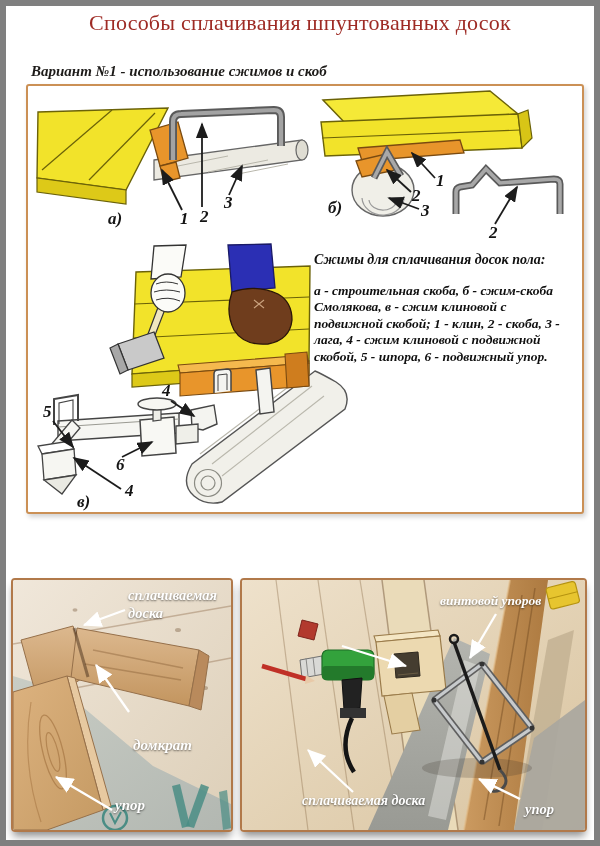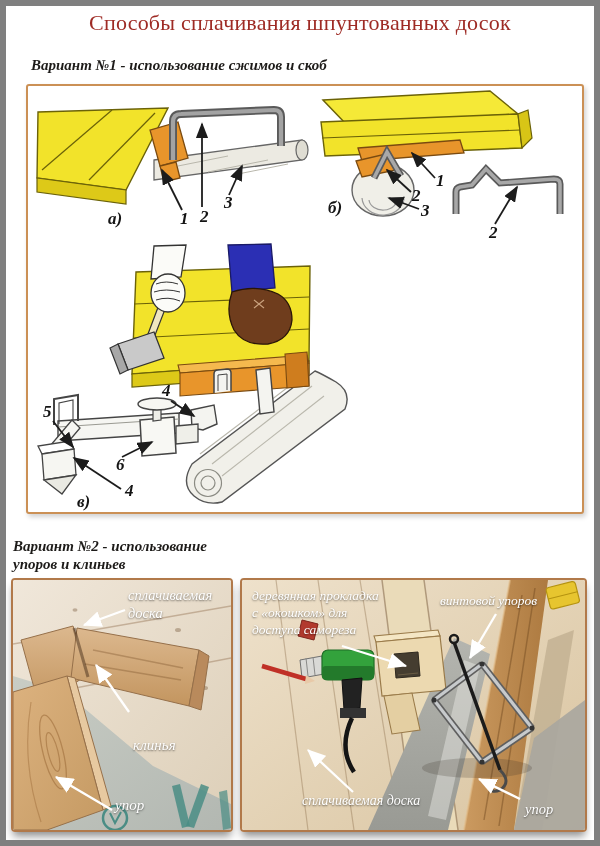--- a/index.html
+++ b/index.html
@@ -2,38 +2,38 @@
 <html style="--frame-gray: #7f7f7f; --title-red: #9e2b25; --heading-dark: #1d1b19; --panel-border: #cb9055; --photo-border: #b1794a; --board-yellow: #f2e32a; --wedge-orange: #e8952b;"><head>
 <meta charset="utf-8">
 <style>
   html,body{margin:0;padding:0;background:#ffffff;}
   .page{position:relative;width:600px;height:846px;background:#fff;overflow:hidden;
         font-family:"Liberation Serif","DejaVu Serif",serif;}
   .frame{position:absolute;inset:0;border:6px solid var(--frame-gray,#7f7f7f);pointer-events:none;z-index:60;}
   .title{position:absolute;top:10px;left:0;right:0;text-align:center;
          font-size:22px;font-weight:normal;color:var(--title-red,#9e2b25);letter-spacing:.2px;}
   .hvar{position:absolute;font-size:15px;font-weight:bold;font-style:italic;color:var(--heading-dark,#1d1b19);line-height:1.22;}
-  .h1{left:31px;top:56px;}
+  .h1{left:31px;top:62px;}
   .h2v2{left:13px;top:537px;width:220px;}
   .h2v3{left:255px;top:541px;width:330px;}
   .panel{position:absolute;left:26px;top:84px;width:554px;height:426px;background:#fff;
          border:2px solid var(--panel-border,#cb9055);border-radius:3px;
          box-shadow:2px 3px 5px rgba(0,0,0,.18);}
   .panel svg{position:absolute;left:0;top:0;}
   .panel svg text{font-family:"Liberation Serif","DejaVu Serif",serif;font-style:italic;font-weight:bold;font-size:17px;fill:#141414;}
   .legend{position:absolute;left:286px;top:166px;width:264px;color:#101010;}
   .legend-title{font-size:14px;font-weight:bold;font-style:italic;}
   .legend-body{margin-top:15px;font-size:13.5px;font-weight:bold;font-style:italic;line-height:1.22;}
   .photo{position:absolute;top:578px;height:254px;border:2px solid var(--photo-border,#b1794a);
          border-radius:4px;box-sizing:border-box;overflow:hidden;
          box-shadow:0 6px 8px -2px rgba(0,0,0,.45);}
   .photo-left{left:11px;width:222px;}
   .photo-right{left:240px;width:347px;}
   .photo svg{position:absolute;left:0;top:0;}
-  .plabel{position:absolute;color:#fff;font-weight:normal;font-style:italic;font-size:14px;
+  .plabel{position:absolute;color:#fff;font-weight:bold;font-style:italic;font-size:14px;
           line-height:1.25;text-shadow:0 1px 2px rgba(0,0,0,.55);}
   .pre{white-space:pre-line;}
   .nowrap{white-space:nowrap;}
 </style>
 </head>
 <body>
 
 <div class="page">
   <div class="frame"></div>
 
@@ -194,23 +194,26 @@
         <text x="49" y="421">в)</text>
         <g stroke="#1c1c1c" stroke-width="1.8">
           <line x1="143" y1="315" x2="166" y2="330" marker-end="url(#mB)"></line>
           <line x1="25" y1="335" x2="45" y2="361" marker-end="url(#mB)"></line>
           <line x1="94" y1="371" x2="124" y2="356" marker-end="url(#mB)"></line>
           <line x1="93" y1="403" x2="46" y2="372" marker-end="url(#mB)"></line>
         </g>
       </g>
     </svg>
 
+    <div class="legend">
+      <div class="legend-title">Сжимы для сплачивания досок пола:</div>
+      <div class="legend-body">а - строительная скоба, б - сжим-скоба Смолякова, в - сжим клиновой с подвижной скобой; 1 - клин, 2 - скоба, 3 - лага, 4 - сжим клиновой с подвижной скобой, 5 - шпора, 6 - подвижный упор.</div>
+    </div>
   </div>
 
-  <div class="hvar h2v2">Вариант №2 - использование упоров и клиньев</div>
 
   <div class="photo photo-left">
     <svg width="218" height="250" viewBox="0 0 218 250">
       <defs>
         <marker id="mW" markerWidth="8" markerHeight="7" refX="7.5" refY="3.5" orient="auto">
           <path d="M0,0 L8,3.5 L0,7 Z" fill="#ffffff"></path>
         </marker>
         <linearGradient id="woodL" x1="0" y1="0" x2="1" y2="1">
           <stop offset="0" stop-color="#f0e7da"></stop>
             <stop offset="1" stop-color="#ddcfb8"></stop>
@@ -262,21 +265,21 @@
         <ellipse cx="40" cy="172" rx="5" ry="20" fill="none" stroke="rgba(150,100,50,0.5)" stroke-width="1.2" transform="rotate(-14 40 172)"></ellipse>
         <path d="M18,122 Q8,182 28,242" fill="none" stroke="rgba(150,100,50,0.4)" stroke-width="1.2"></path>
       </g>
       <g stroke="#ffffff" stroke-width="2.3">
         <line x1="112" y1="30" x2="71" y2="45" marker-end="url(#mW)"></line>
         <line x1="116" y1="132" x2="83" y2="85" marker-end="url(#mW)"></line>
         <line x1="99" y1="230" x2="43" y2="197" marker-end="url(#mW)"></line>
       </g>
     </svg>
     <div class="plabel" style="left:115px;top:6px;width:106px;font-size:14.5px;">сплачиваемая доска</div>
-    <div class="plabel nowrap" style="left:120px;top:156px;font-size:15px;">клинья</div>
+    <div class="plabel nowrap" style="left:120px;top:156px;font-size:15px;">домкрат</div>
     <div class="plabel nowrap" style="left:102px;top:216px;font-size:15px;">упор</div>
   </div>
 
   <div class="photo photo-right">
     <svg width="343" height="250" viewBox="0 0 343 250">
       <defs>
         <marker id="mW2" markerWidth="8" markerHeight="7" refX="7.5" refY="3.5" orient="auto">
           <path d="M0,0 L8,3.5 L0,7 Z" fill="#ffffff"></path>
         </marker>
         <linearGradient id="woodR" x1="0" y1="0" x2="1" y2="1">
@@ -361,20 +364,17 @@
         <circle cx="212" cy="59" r="4" fill="none" stroke="#1b1b1b" stroke-width="2.5"></circle>
         <path d="M258,190 Q270,202 258,210 Q248,214 246,205" fill="none" stroke="#4a4a4a" stroke-width="3"></path>
       </g>
       <g stroke="#ffffff" stroke-width="2.3">
         <line x1="100" y1="66" x2="164" y2="86" marker-end="url(#mW2)"></line>
         <line x1="254" y1="34" x2="228" y2="78" marker-end="url(#mW2)"></line>
         <line x1="111" y1="212" x2="66" y2="170" marker-end="url(#mW2)"></line>
         <line x1="278" y1="219" x2="237" y2="199" marker-end="url(#mW2)"></line>
       </g>
     </svg>
-    <div class="plabel pre" style="left:10px;top:8px;font-size:13.5px;">деревянная прокладка
-с «окошком» для
-доступа самореза</div>
     <div class="plabel nowrap" style="left:198px;top:13px;font-size:13.5px;">винтовой упоров</div>
     <div class="plabel nowrap" style="left:60px;top:212px;font-size:14px;">сплачиваемая доска</div>
     <div class="plabel nowrap" style="left:283px;top:220px;font-size:14.5px;">упор</div>
   </div>
 </div>
 
 </body></html>

